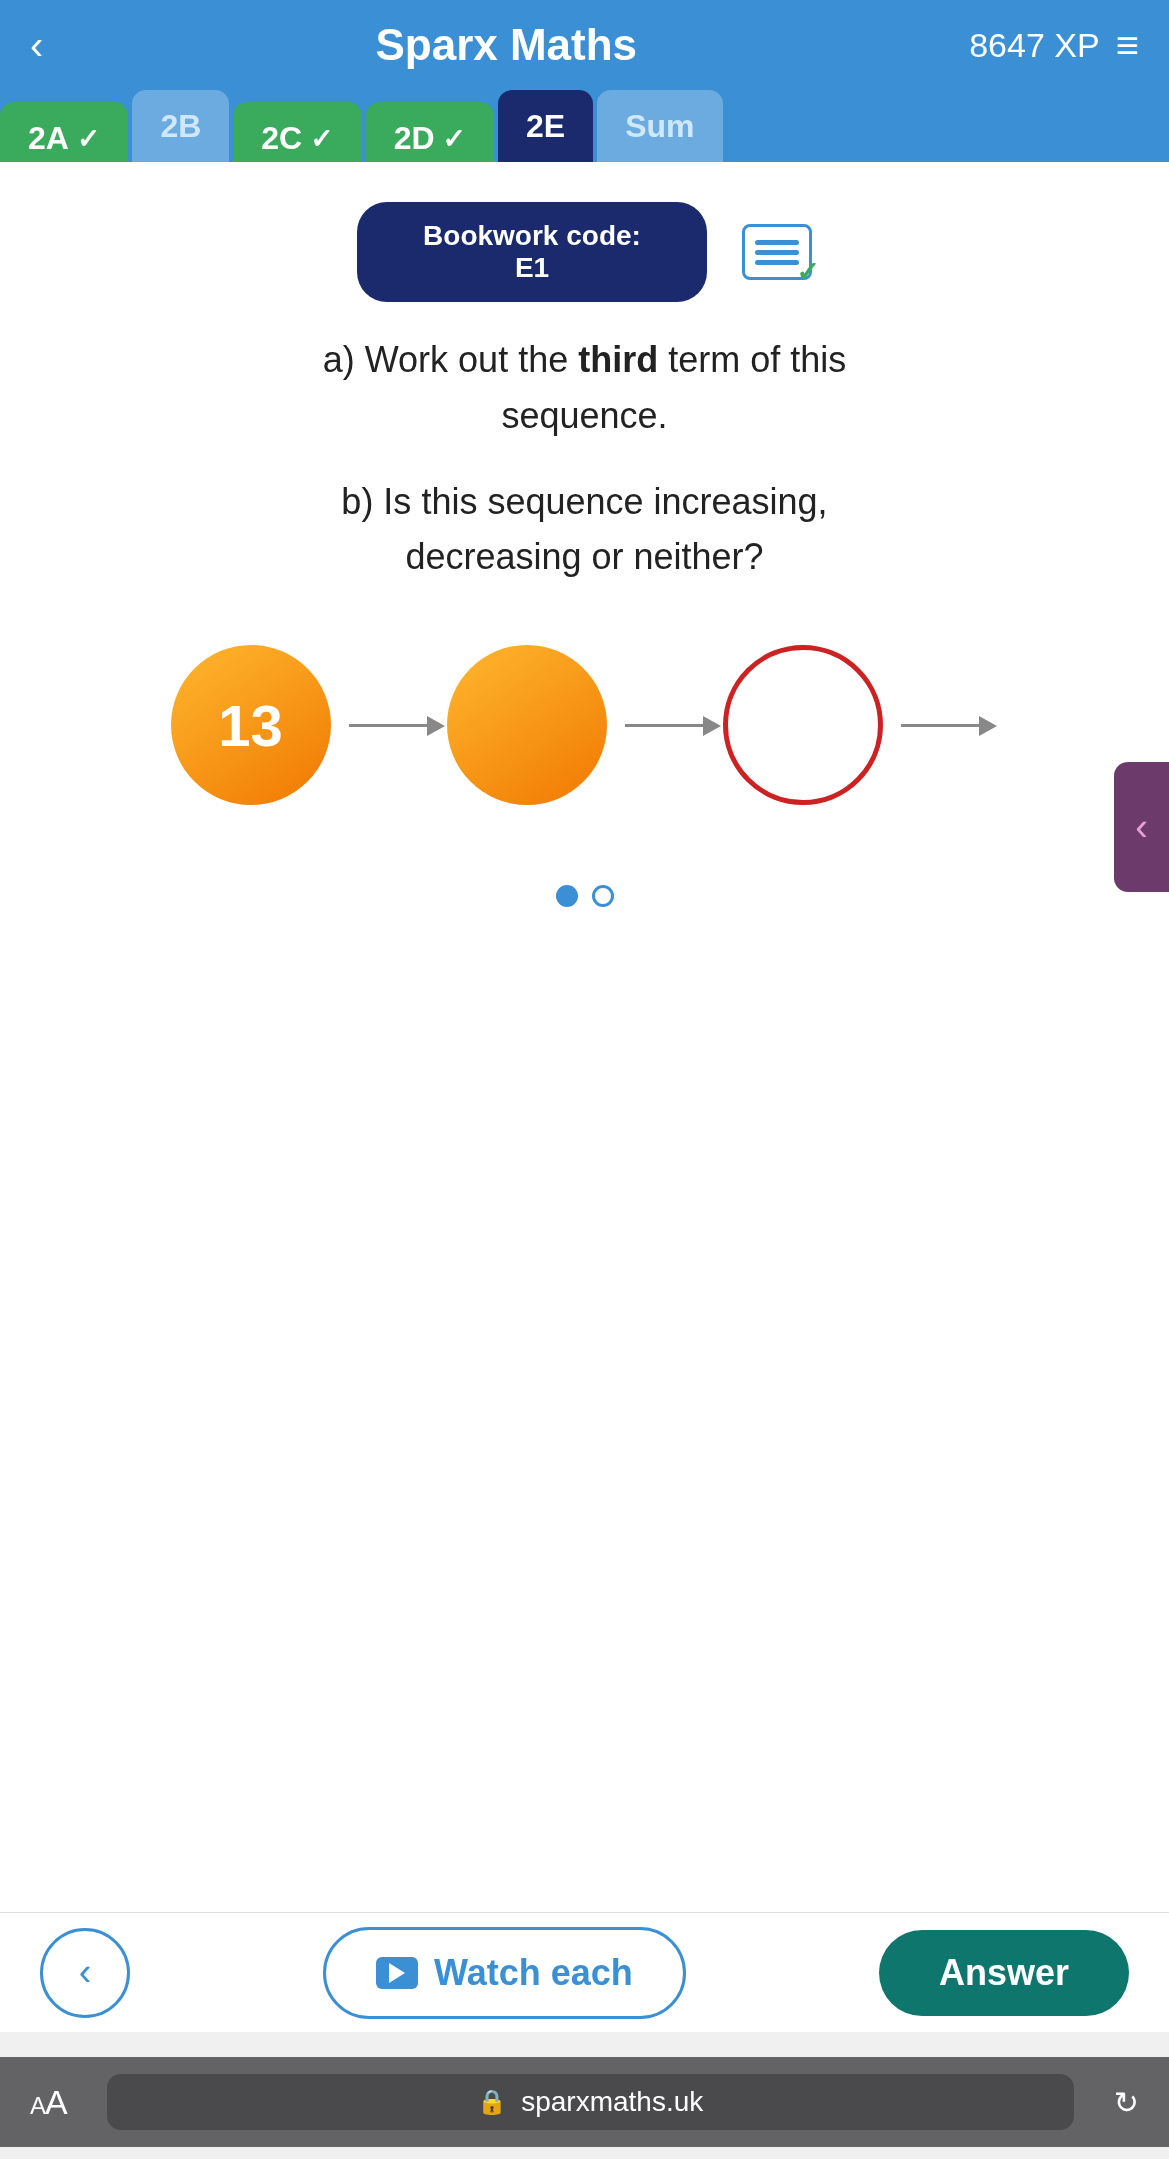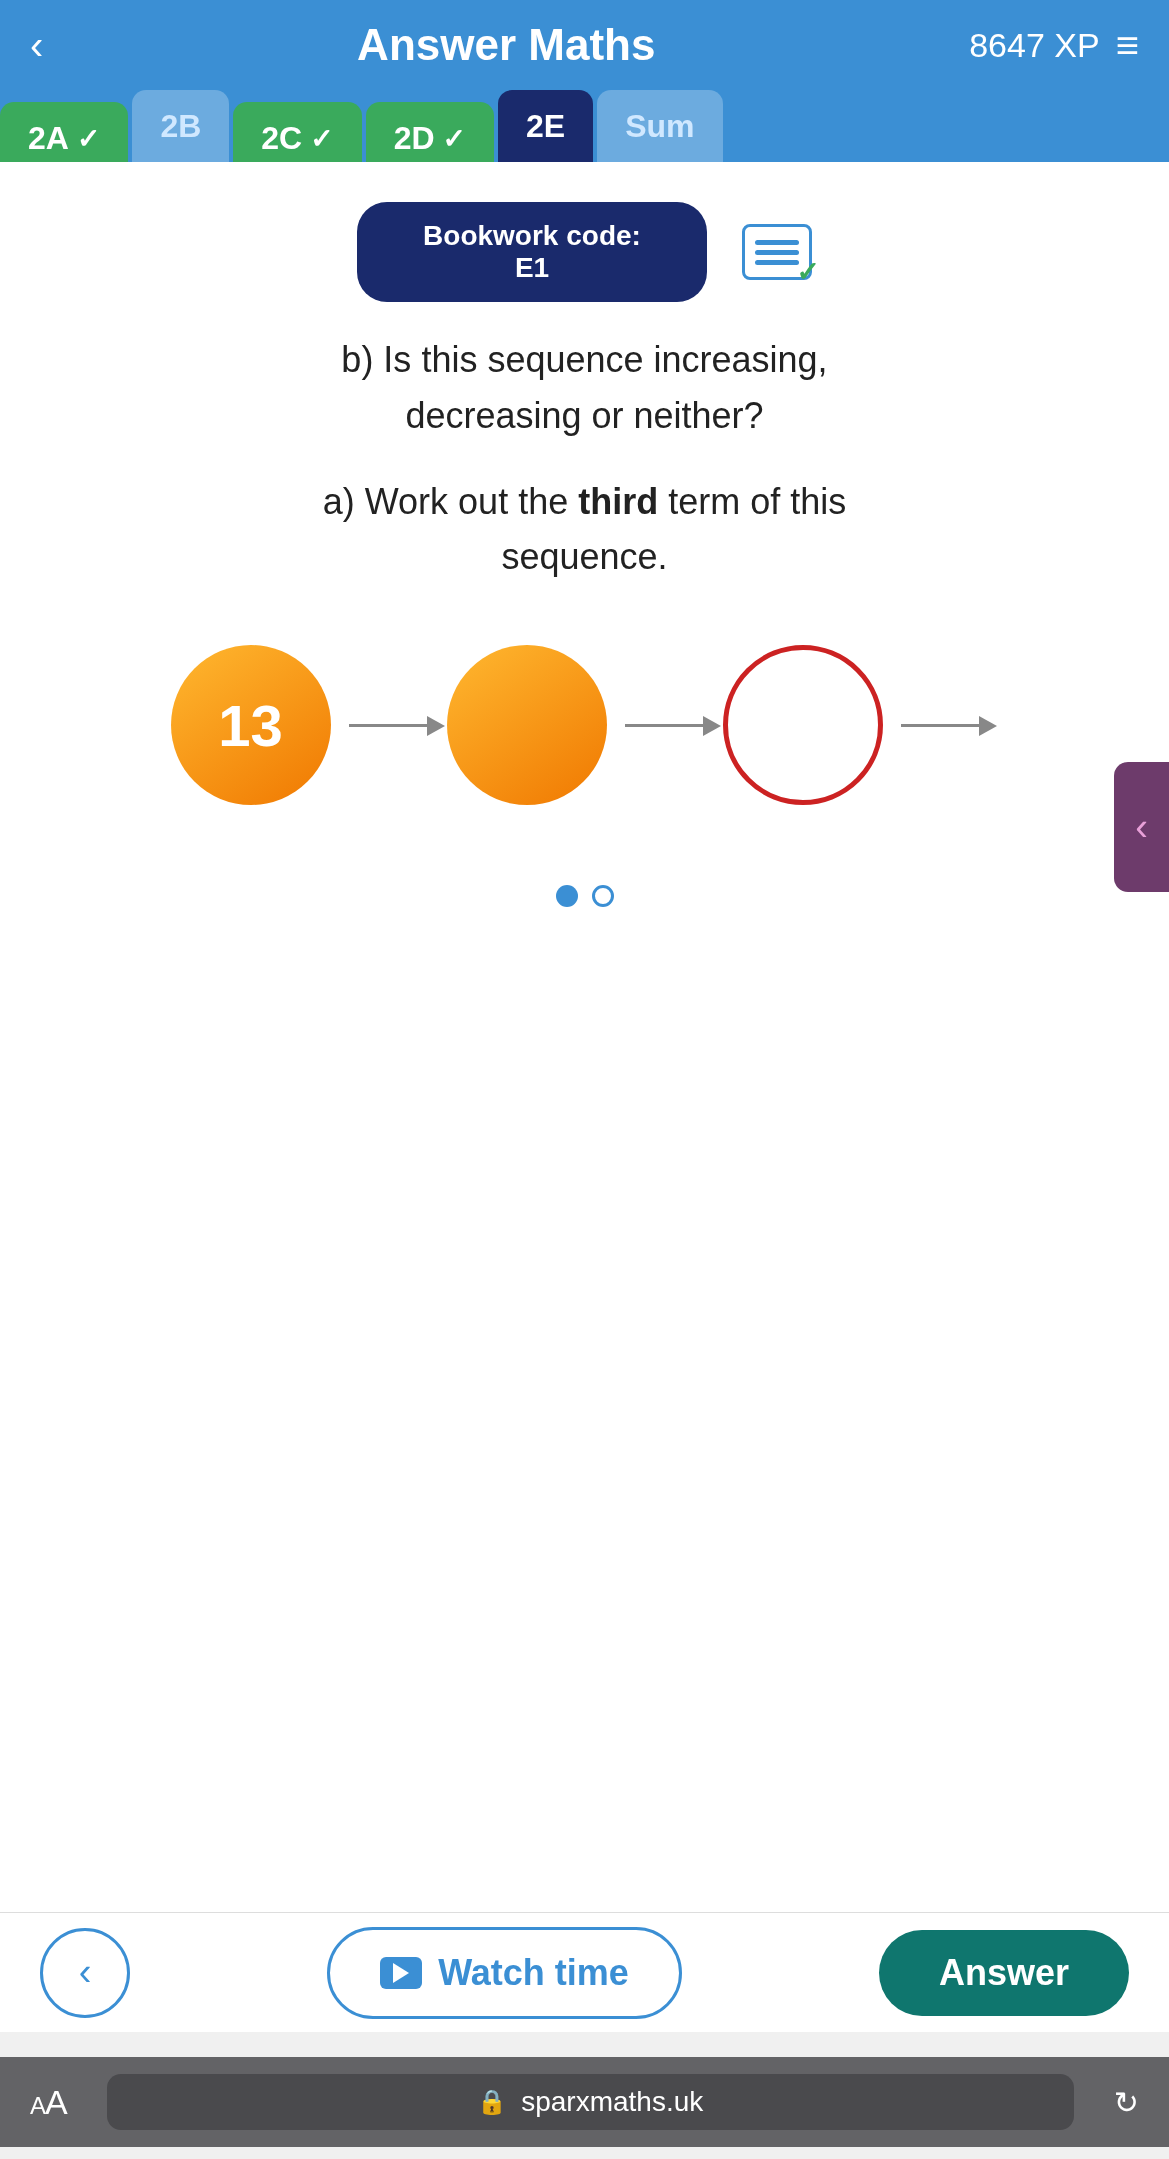--- a/index.html
+++ b/index.html
@@ -359,21 +359,21 @@
       color: white;
       font-size: 30px;
       font-weight: 300;
     }
   </style>
 </head>
 <body>
 
 <header class="header">
   <span class="header-back">‹</span>
-  <span class="header-title">Answer Maths</span>
+  <span class="header-title">Sparx Maths</span>
   <div class="header-right">
     <span class="header-xp">8647 XP</span>
     <span class="header-menu">≡</span>
   </div>
 </header>
 
 <nav class="tabs">
   <div class="tab tab-done">
     <span>2A</span>
     <span class="tab-check">✓</span>
@@ -408,25 +408,25 @@
         <div class="checklist-line"></div>
         <div class="checklist-line"></div>
         <div class="checklist-line"></div>
       </div>
       <span style="position:absolute;right:-8px;bottom:-8px;color:#3aaa5c;font-size:28px;font-weight:700;">✓</span>
     </div>
   </div>
 
 
   <div class="question-part">
+    a) Work out the <strong>third</strong> term of this<br>sequence.
+  </div>
+
+  <div class="question-part">
     b) Is this sequence increasing,<br>decreasing or neither?
-  </div>
-
-  <div class="question-part">
-    a) Work out the <strong>third</strong> term of this<br>sequence.
   </div>
 
   <div class="sequence-diagram">
 
     <div class="seq-circle seq-circle-orange-filled">
       <span>13</span>
     </div>
 
     <div class="seq-arrow">
       <div class="arrow-line"></div>
@@ -458,21 +458,21 @@
 
 </main>
 
 <div class="bottom-toolbar">
   <button class="back-circle-btn">
     <span>‹</span>
   </button>
 
   <button class="watch-video-btn">
     <div class="video-icon"></div>
-    <span>Watch time</span>
+    <span>Watch each</span>
   </button>
 
   <button class="answer-btn">
     <span>Answer</span>
   </button>
 </div>
 
 <div class="browser-bar">
   <div class="browser-aa">
     <span>A</span><span>A</span>

